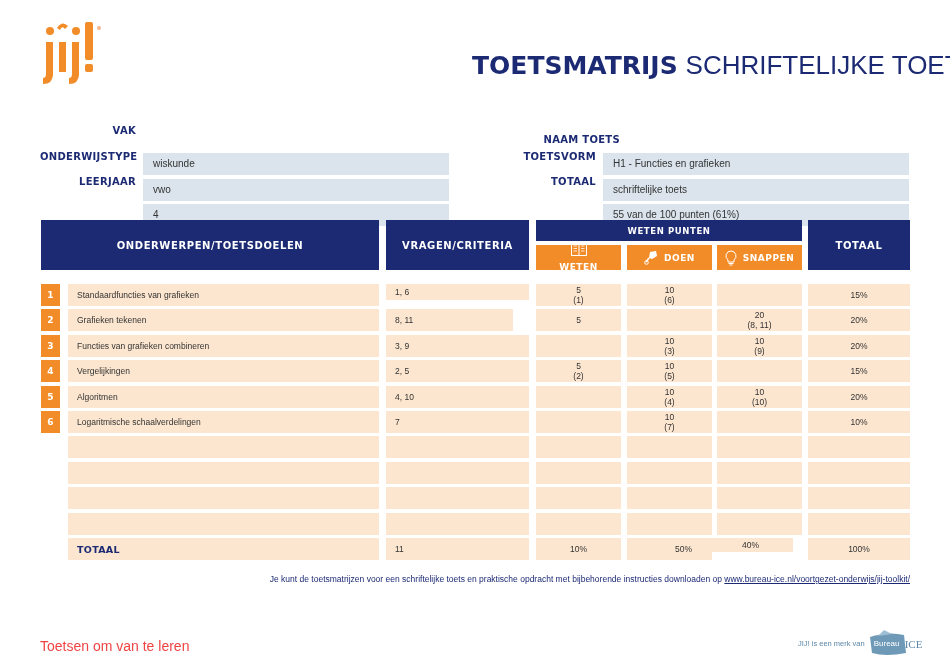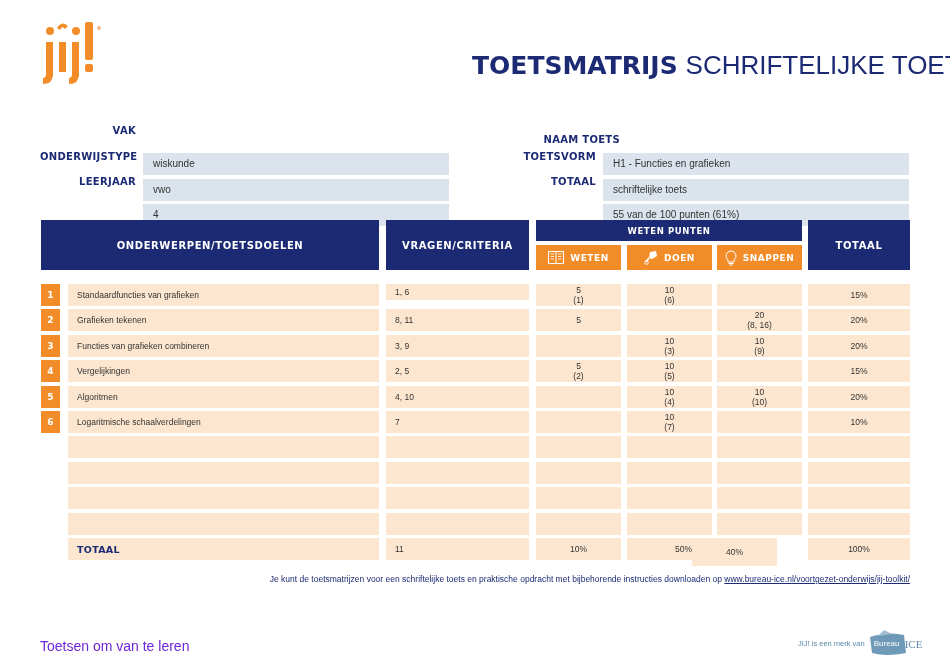--- a/index.html
+++ b/index.html
@@ -24,21 +24,21 @@
 
   
   .num { background: #f28c28; color: #fff; font-weight: bold; font-size: 9px; display: flex; align-items: center; justify-content: center; font-family: "DejaVu Sans", sans-serif; }
   .cell { background: #fce6cf; font-size: 8.5px; color: #333; font-family: "Liberation Sans", sans-serif; }
   .cell.left { display: flex; align-items: center; padding-left: 9px; }
   .cell.center { display: flex; flex-direction: column; align-items: center; justify-content: center; line-height: 10px; text-align: center; }
   .total-label { font-family: "DejaVu Sans", sans-serif; font-weight: bold; color: #1c2a74; font-size: 9.5px; letter-spacing: 0.3px; }
 
   .note { right: 40px; top: 574px; font-size: 8.5px; color: #1c2a74; font-family: "Liberation Sans", sans-serif; white-space: nowrap; }
   .note a { color: #1c2a74; text-decoration: underline; }
-  .tagline { left: 40px; top: 638px; font-size: 14px; color: #6d28d9; font-family: "Liberation Sans", sans-serif; }
+  .tagline { left: 40px; top: 638px; font-size: 14px; color: #ef4444; font-family: "Liberation Sans", sans-serif; }
   .brand { left: 788px; top: 628px; width: 125px; height: 30px; display: flex; align-items: center; }
   .brand-text { font-size: 7.5px; color: #5c87a8; font-family: "Liberation Sans", sans-serif; white-space: nowrap; margin-left: 10px; }
   .bureau-logo { position: relative; width: 60px; height: 28px; margin-left: 3px; }
   .bureau-word { position: absolute; left: 6px; top: 10px; font-size: 8px; color: #fff; font-family: "Liberation Sans", sans-serif; }
   .ice-word { position: absolute; left: 37px; top: 9px; font-size: 11px; color: #5c87a8; font-family: "Liberation Serif", serif; }
 </style>
 </head>
 <body>
 
 <div class="abs logo">
@@ -78,21 +78,21 @@
 <div class="abs info-label" style="left:500px; top:146px; width:96px;">TOETSVORM</div>
 <div class="abs info-value" style="left:603px; top:146px; width:306px;">schriftelijke toets</div>
 <div class="abs info-label" style="left:500px; top:171px; width:96px;">TOTAAL</div>
 <div class="abs info-value" style="left:603px; top:171px; width:306px;">55 van de 100 punten (61%)</div>
 
 <div class="abs hdr" style="left:41px; top:220px; width:338px; height:50px;">ONDERWERPEN/TOETSDOELEN</div>
 <div class="abs hdr" style="left:386px; top:220px; width:143px; height:50px;">VRAGEN/CRITERIA</div>
 <div class="abs hdr" style="left:536px; top:220px; width:266px; height:21px; font-size:8.5px;">WETEN PUNTEN</div>
 <div class="abs hdr" style="left:808px; top:220px; width:102px; height:50px;">TOTAAL</div>
 
-<div class="abs hdr-sub" style="left:536px; top:245px; width:85px; height:25px;">
+<div class="abs hdr-sub" style="left:536px; top:245px; width:85px; height:25px;flex-direction:column;">
   <svg width="16" height="13" viewBox="0 0 16 13">
     <rect x="0.5" y="0.5" width="15" height="12" fill="none" stroke="#fff" stroke-width="1"></rect>
     <line x1="8" y1="0.5" x2="8" y2="12.5" stroke="#fff" stroke-width="1"></line>
     <line x1="2.5" y1="3" x2="6" y2="3" stroke="#fff" stroke-width="0.8"></line>
     <line x1="2.5" y1="5.5" x2="6" y2="5.5" stroke="#fff" stroke-width="0.8"></line>
     <line x1="2.5" y1="8" x2="6" y2="8" stroke="#fff" stroke-width="0.8"></line>
     <line x1="10" y1="3" x2="13.5" y2="3" stroke="#fff" stroke-width="0.8"></line>
     <line x1="10" y1="5.5" x2="13.5" y2="5.5" stroke="#fff" stroke-width="0.8"></line>
     <line x1="10" y1="8" x2="13.5" y2="8" stroke="#fff" stroke-width="0.8"></line>
   </svg>
@@ -127,32 +127,32 @@
       <span>10</span>
       <span>(6)</span>
     </div>
     <div class="abs cell center" style="left: 717px; width: 85px; top: 284px; height: 22px;">
       <span></span>
       <span></span>
     </div>
     <div class="abs cell center" style="left: 808px; width: 102px; top: 284px; height: 22px;">15%</div>
     <div class="abs num" style="left: 41px; width: 19px; top: 309px; height: 22px;">2</div>
     <div class="abs cell left" style="left: 68px; width: 311px; top: 309px; height: 22px;">Grafieken tekenen</div>
-    <div class="abs cell left" style="left: 386px; width: 143px; top: 309px; height: 22px;">8, 11</div>
+    <div class="abs cell left" style="left: 386px; width: 127px; top: 309px; height: 22px;">8, 11</div>
     <div class="abs cell center" style="left: 536px; width: 85px; top: 309px; height: 22px;">
       <span>5</span>
       <span></span>
     </div>
     <div class="abs cell center" style="left: 627px; width: 85px; top: 309px; height: 22px;">
       <span></span>
       <span></span>
     </div>
     <div class="abs cell center" style="left: 717px; width: 85px; top: 309px; height: 22px;">
       <span>20</span>
-      <span>(8, 16)</span>
+      <span>(8, 11)</span>
     </div>
     <div class="abs cell center" style="left: 808px; width: 102px; top: 309px; height: 22px;">20%</div>
     <div class="abs num" style="left: 41px; width: 19px; top: 335px; height: 22px;">3</div>
     <div class="abs cell left" style="left: 68px; width: 311px; top: 335px; height: 22px;">Functies van grafieken combineren</div>
     <div class="abs cell left" style="left: 386px; width: 143px; top: 335px; height: 22px;">3, 9</div>
     <div class="abs cell center" style="left: 536px; width: 85px; top: 335px; height: 22px;">
       <span></span>
       <span></span>
     </div>
     <div class="abs cell center" style="left: 627px; width: 85px; top: 335px; height: 22px;">
@@ -233,21 +233,21 @@
     <div class="abs cell" style="left: 68px; width: 311px; top: 513px; height: 22px;"></div>
     <div class="abs cell" style="left: 386px; width: 143px; top: 513px; height: 22px;"></div>
     <div class="abs cell" style="left: 536px; width: 85px; top: 513px; height: 22px;"></div>
     <div class="abs cell" style="left: 627px; width: 85px; top: 513px; height: 22px;"></div>
     <div class="abs cell" style="left: 717px; width: 85px; top: 513px; height: 22px;"></div>
     <div class="abs cell" style="left: 808px; width: 102px; top: 513px; height: 22px;"></div>
     <div class="abs cell left total-label" style="left: 68px; width: 311px; top: 538px; height: 22px;">TOTAAL</div>
     <div class="abs cell left" style="left: 386px; width: 143px; top: 538px; height: 22px;">11</div>
     <div class="abs cell center" style="left: 536px; width: 85px; top: 538px; height: 22px;">10%</div>
     <div class="abs cell center" style="left: 627px; width: 85px; top: 538px; height: 22px; padding-left: 28px;">50%</div>
-    <div class="abs cell center" style="left: 692px; width: 85px; top: 538px; height: 28px;">40%</div>
+    <div class="abs cell center" style="left: 708px; width: 85px; top: 538px; height: 14px;">40%</div>
     <div class="abs cell center" style="left: 808px; width: 102px; top: 538px; height: 22px;">100%</div>
   </div>
 
 <div class="abs note">
   <span>Je kunt de toetsmatrijzen voor een schriftelijke toets en praktische opdracht met bijbehorende instructies downloaden op </span><a>www.bureau-ice.nl/voortgezet-onderwijs/jij-toolkit/</a>
 </div>
 <div class="abs tagline">Toetsen om van te leren</div>
 <div class="abs brand">
   <span class="brand-text">JIJ! is een merk van</span>
   <div class="bureau-logo">

